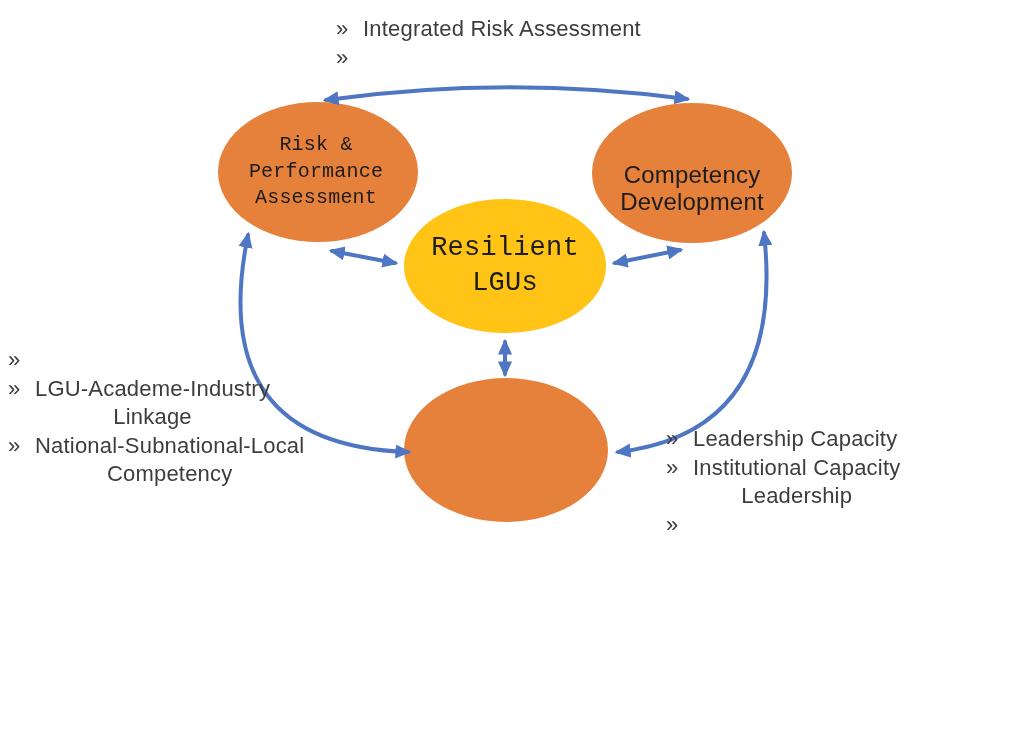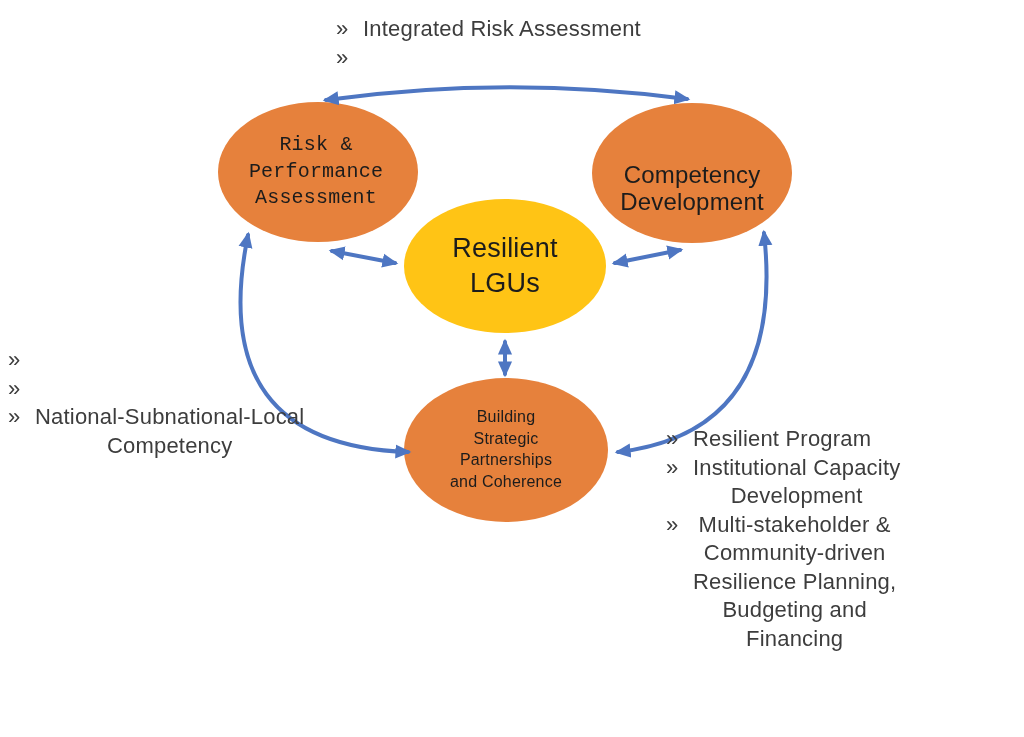--- a/index.html
+++ b/index.html
@@ -32,21 +32,21 @@
   .node-label {
     position: absolute;
     text-align: center;
     white-space: pre-line;
     color: #1c1c1c;
     font-weight: 500;
     letter-spacing: 0.2px;
   }
   .label-risk        { left: 216px; top: 132px; width: 200px; font-size: 20px; line-height: 26.5px; font-family: Liberation Mono, monospace; }
   .label-competency  { left: 592px; top: 162px; width: 200px; font-size: 24px; line-height: 26.5px; }
-  .label-center      { left: 404px; top: 231px; width: 202px; font-size: 27px; line-height: 35px; }
+  .label-center      { left: 404px; top: 231px; width: 202px; font-size: 27px; line-height: 35px; font-family: Liberation Mono, monospace; }
   .label-partnership { left: 406px; top: 406px; width: 200px; font-size: 16px; line-height: 21.5px; }
   .blist {
     position: absolute;
     color: #3d3d3d;
     font-size: 22px;
     line-height: 28.5px;
     letter-spacing: 0.2px;
   }
   .blist-top   { left: 336px; top: 15px;  }
   .blist-left  { left: 8px;   top: 346px; }
@@ -80,62 +80,55 @@
     <path class="arrow" d="M 764 233 Q 786 432 618 452" stroke="#4E76C2"></path>
   </svg>
 
   <div class="node-label label-risk">Risk &amp;
 Performance
 Assessment</div>
   <div class="node-label label-competency">Competency
 Development</div>
   <div class="node-label label-center">Resilient
 LGUs</div>
-  <div class="node-label label-partnership">Building
-Strategic
-Partnerships
-and Coherence</div>
 
   <div class="blist blist-top">
     <div class="bitem">
       <span class="bmark">»</span>
       <span class="btext">Integrated Risk Assessment</span>
     </div>
     <div class="bitem">
       <span class="bmark">»</span>
     </div>
   </div>
 
   <div class="blist blist-left">
     <div class="bitem">
       <span class="bmark">»</span>
     </div>
     <div class="bitem">
       <span class="bmark">»</span>
+      <span class="btext">LGU-Academe-Industry
+Linkage</span>
     </div>
     <div class="bitem">
       <span class="bmark">»</span>
       <span class="btext">National-Subnational-Local
 Competency</span>
     </div>
   </div>
 
   <div class="blist blist-right">
     <div class="bitem">
       <span class="bmark">»</span>
-      <span class="btext">Resilient Program</span>
+      <span class="btext">Leadership Capacity</span>
     </div>
     <div class="bitem">
       <span class="bmark">»</span>
       <span class="btext">Institutional Capacity
-Development</span>
+Leadership</span>
     </div>
     <div class="bitem">
       <span class="bmark">»</span>
-      <span class="btext">Multi-stakeholder &amp;
-Community-driven
-Resilience Planning,
-Budgeting and
-Financing</span>
     </div>
   </div>
 
 </div>
 
 </body></html>

